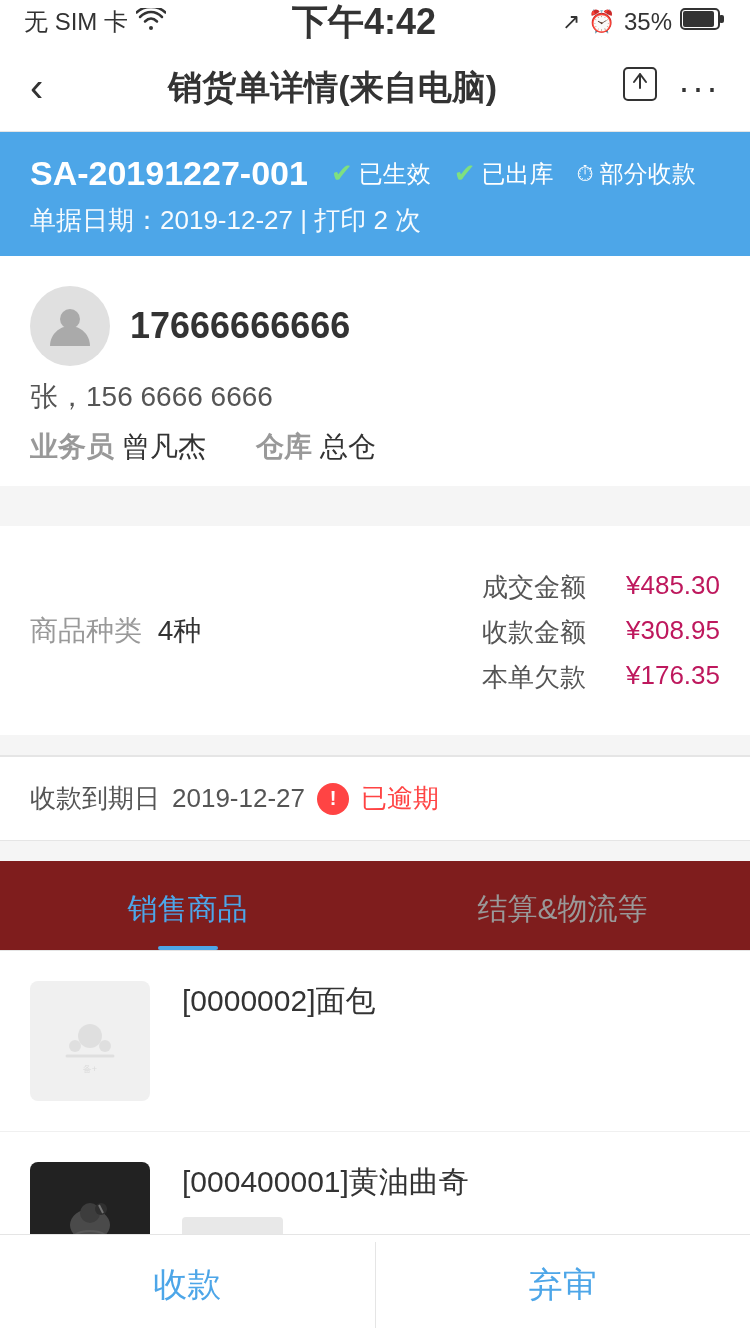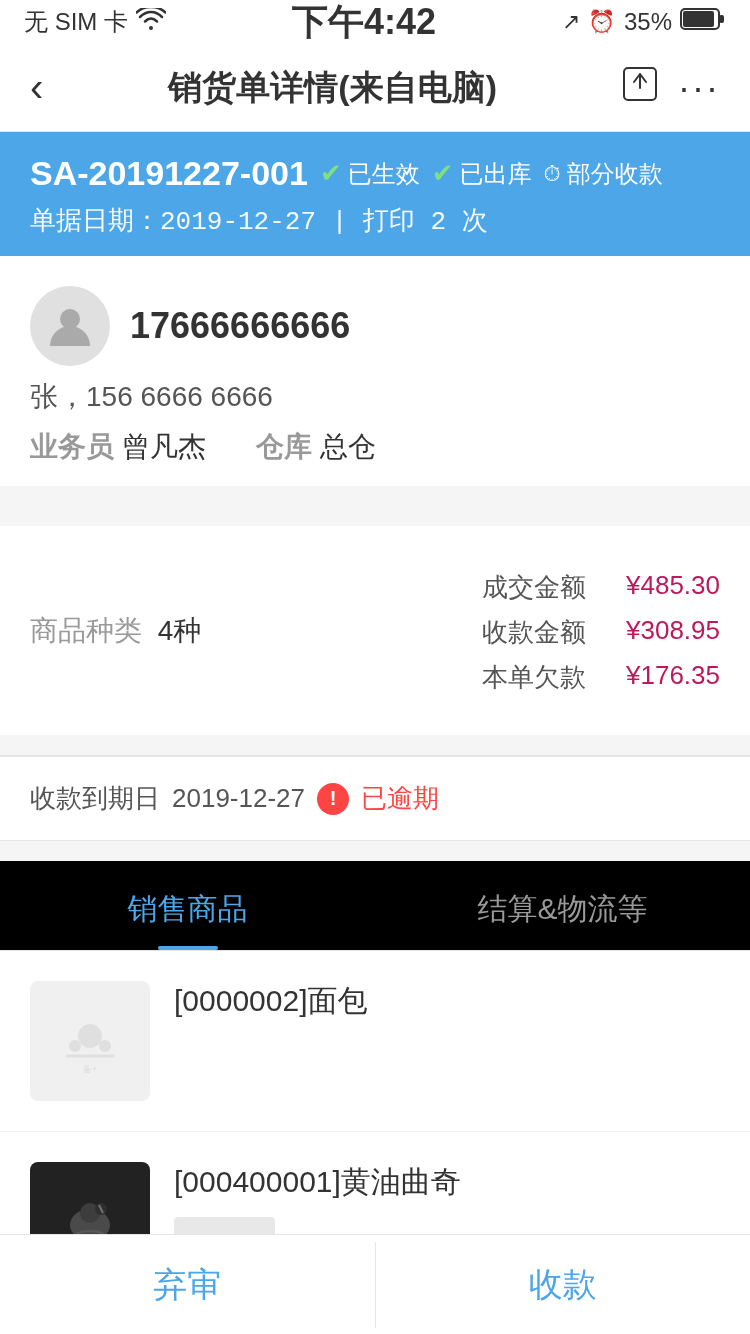--- a/index.html
+++ b/index.html
@@ -54,33 +54,32 @@
       padding: 22px 30px 18px;
       color: #fff;
     }
     .header-band .order-no {
       font-size: 34px;
       font-weight: bold;
       margin-bottom: 10px;
       display: flex;
       align-items: center;
       flex-wrap: wrap;
-      gap: 12px;
+      gap: 23px;
     }
     .status-badge {
       font-size: 24px;
       display: flex;
       align-items: center;
       gap: 6px;
       font-weight: normal;
     }
     .header-band .doc-date {
       font-size: 26px;
       color: rgba(255,255,255,0.95);
-      font-family: Liberation Mono, monospace;
     }
 
     
     .customer-section {
       background: #fff;
       padding: 30px 30px 20px;
       margin-bottom: 20px;
     }
     .customer-row {
       display: flex;
@@ -155,21 +154,21 @@
     .overdue-text { color: #ff4444; font-size: 26px; }
 
     
     .gray-divider {
       height: 20px;
       background: #f5f5f5;
     }
 
     
     .tabs {
-      background: #000000;
+      background: #7f1d1d;
       display: flex;
       border-bottom: 1px solid #e5e5e5;
     }
     .tab {
       flex: 1;
       text-align: center;
       padding: 28px 0 20px;
       font-size: 30px;
       color: #999;
       cursor: pointer;
@@ -190,21 +189,21 @@
       border-radius: 2px;
     }
 
     
     .product-list { background: #fff; }
     .product-item {
       display: flex;
       align-items: flex-start;
       padding: 30px;
       border-bottom: 1px solid #f0f0f0;
-      gap: 24px;
+      gap: 32px;
     }
     .product-thumb {
       width: 120px;
       height: 120px;
       background: #f0f0f0;
       border-radius: 8px;
       flex-shrink: 0;
       overflow: hidden;
       display: flex;
       align-items: center;
@@ -418,15 +417,15 @@
         <span class="total">¥8.28</span>
       </div>
     </div>
   </div>
 
 </div>
 
 <div style="height: 100px;"></div>
 
 <div class="bottom-bar">
+  <div class="bottom-btn">收款</div>
   <div class="bottom-btn">弃审</div>
-  <div class="bottom-btn">收款</div>
 </div>
 
 </body></html>

